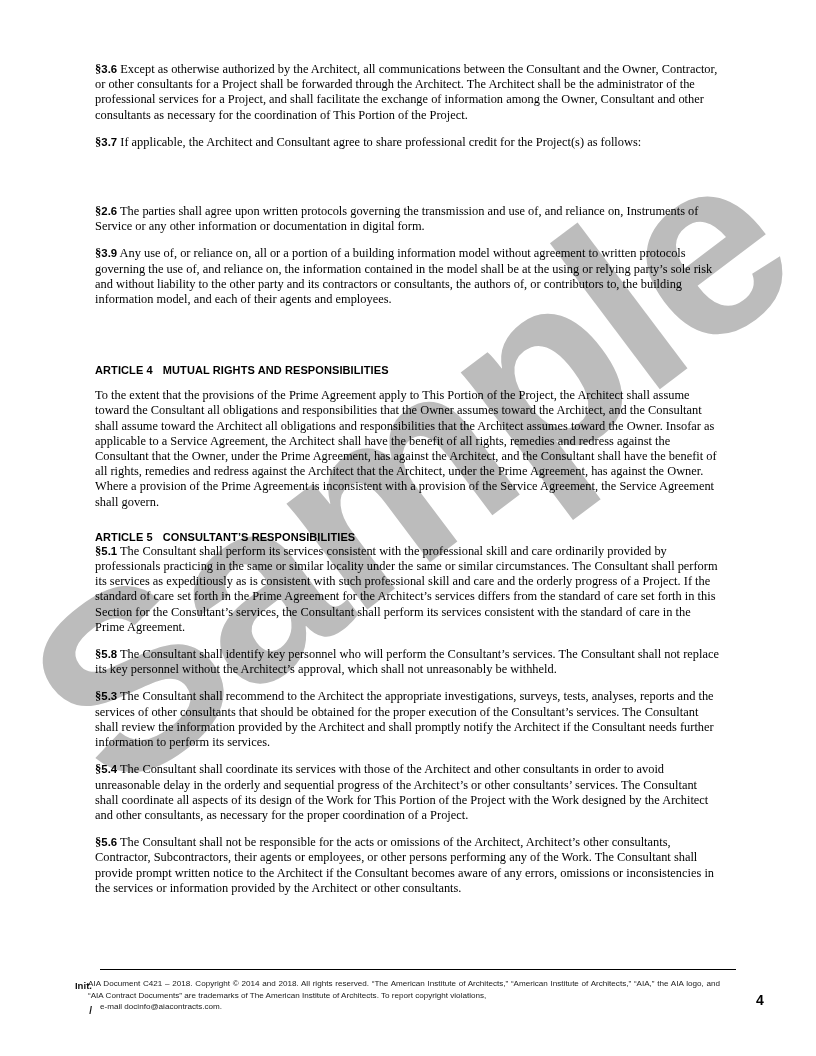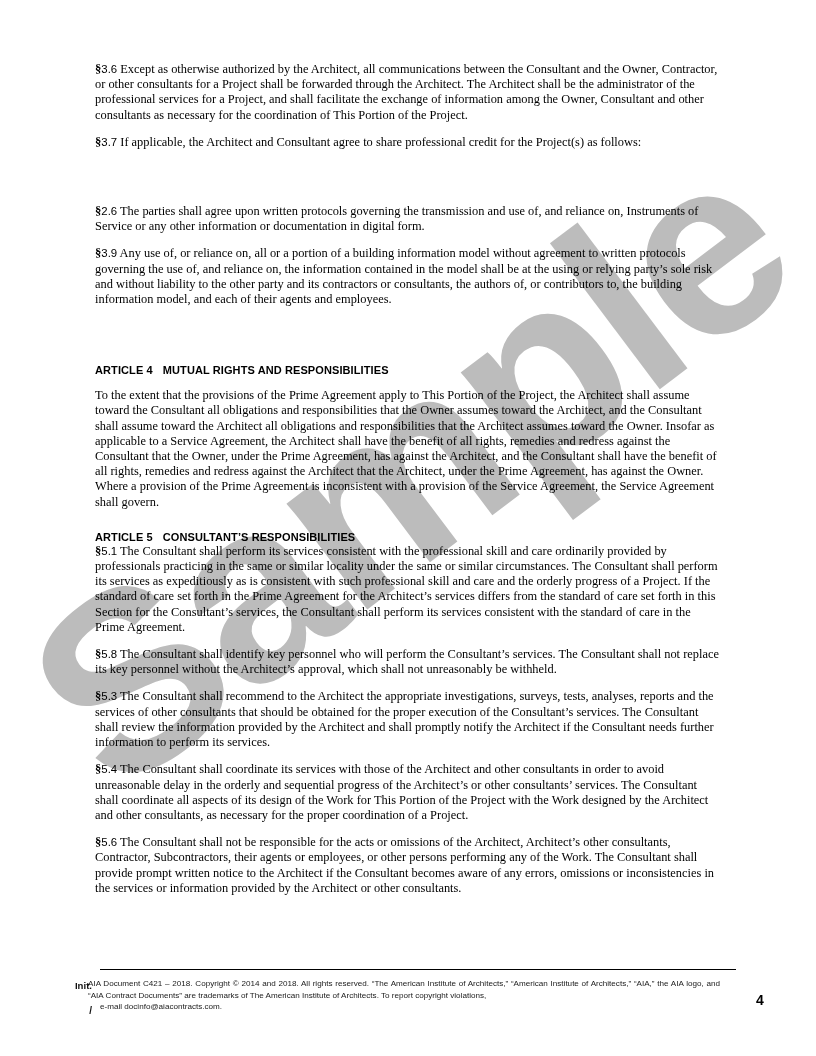--- a/index.html
+++ b/index.html
@@ -63,21 +63,21 @@
   .para {
     font-size: 12.4px;
     line-height: 15.2px;
     text-align: left;
     margin: 0 0 12px 0;
     color: #000;
     hyphens: none;
   }
   .para .sec {
     font-family: "Liberation Sans", "DejaVu Sans", sans-serif;
-    font-weight: 400;
+    font-weight: 700;
     font-size: 11.4px;
   }
   .para .sec-sym {
     font-family: "Liberation Serif", "DejaVu Serif", serif;
     font-weight: 700;
     font-size: 12.6px;
   }
 
   .fill-gap {
     height: 42px;

